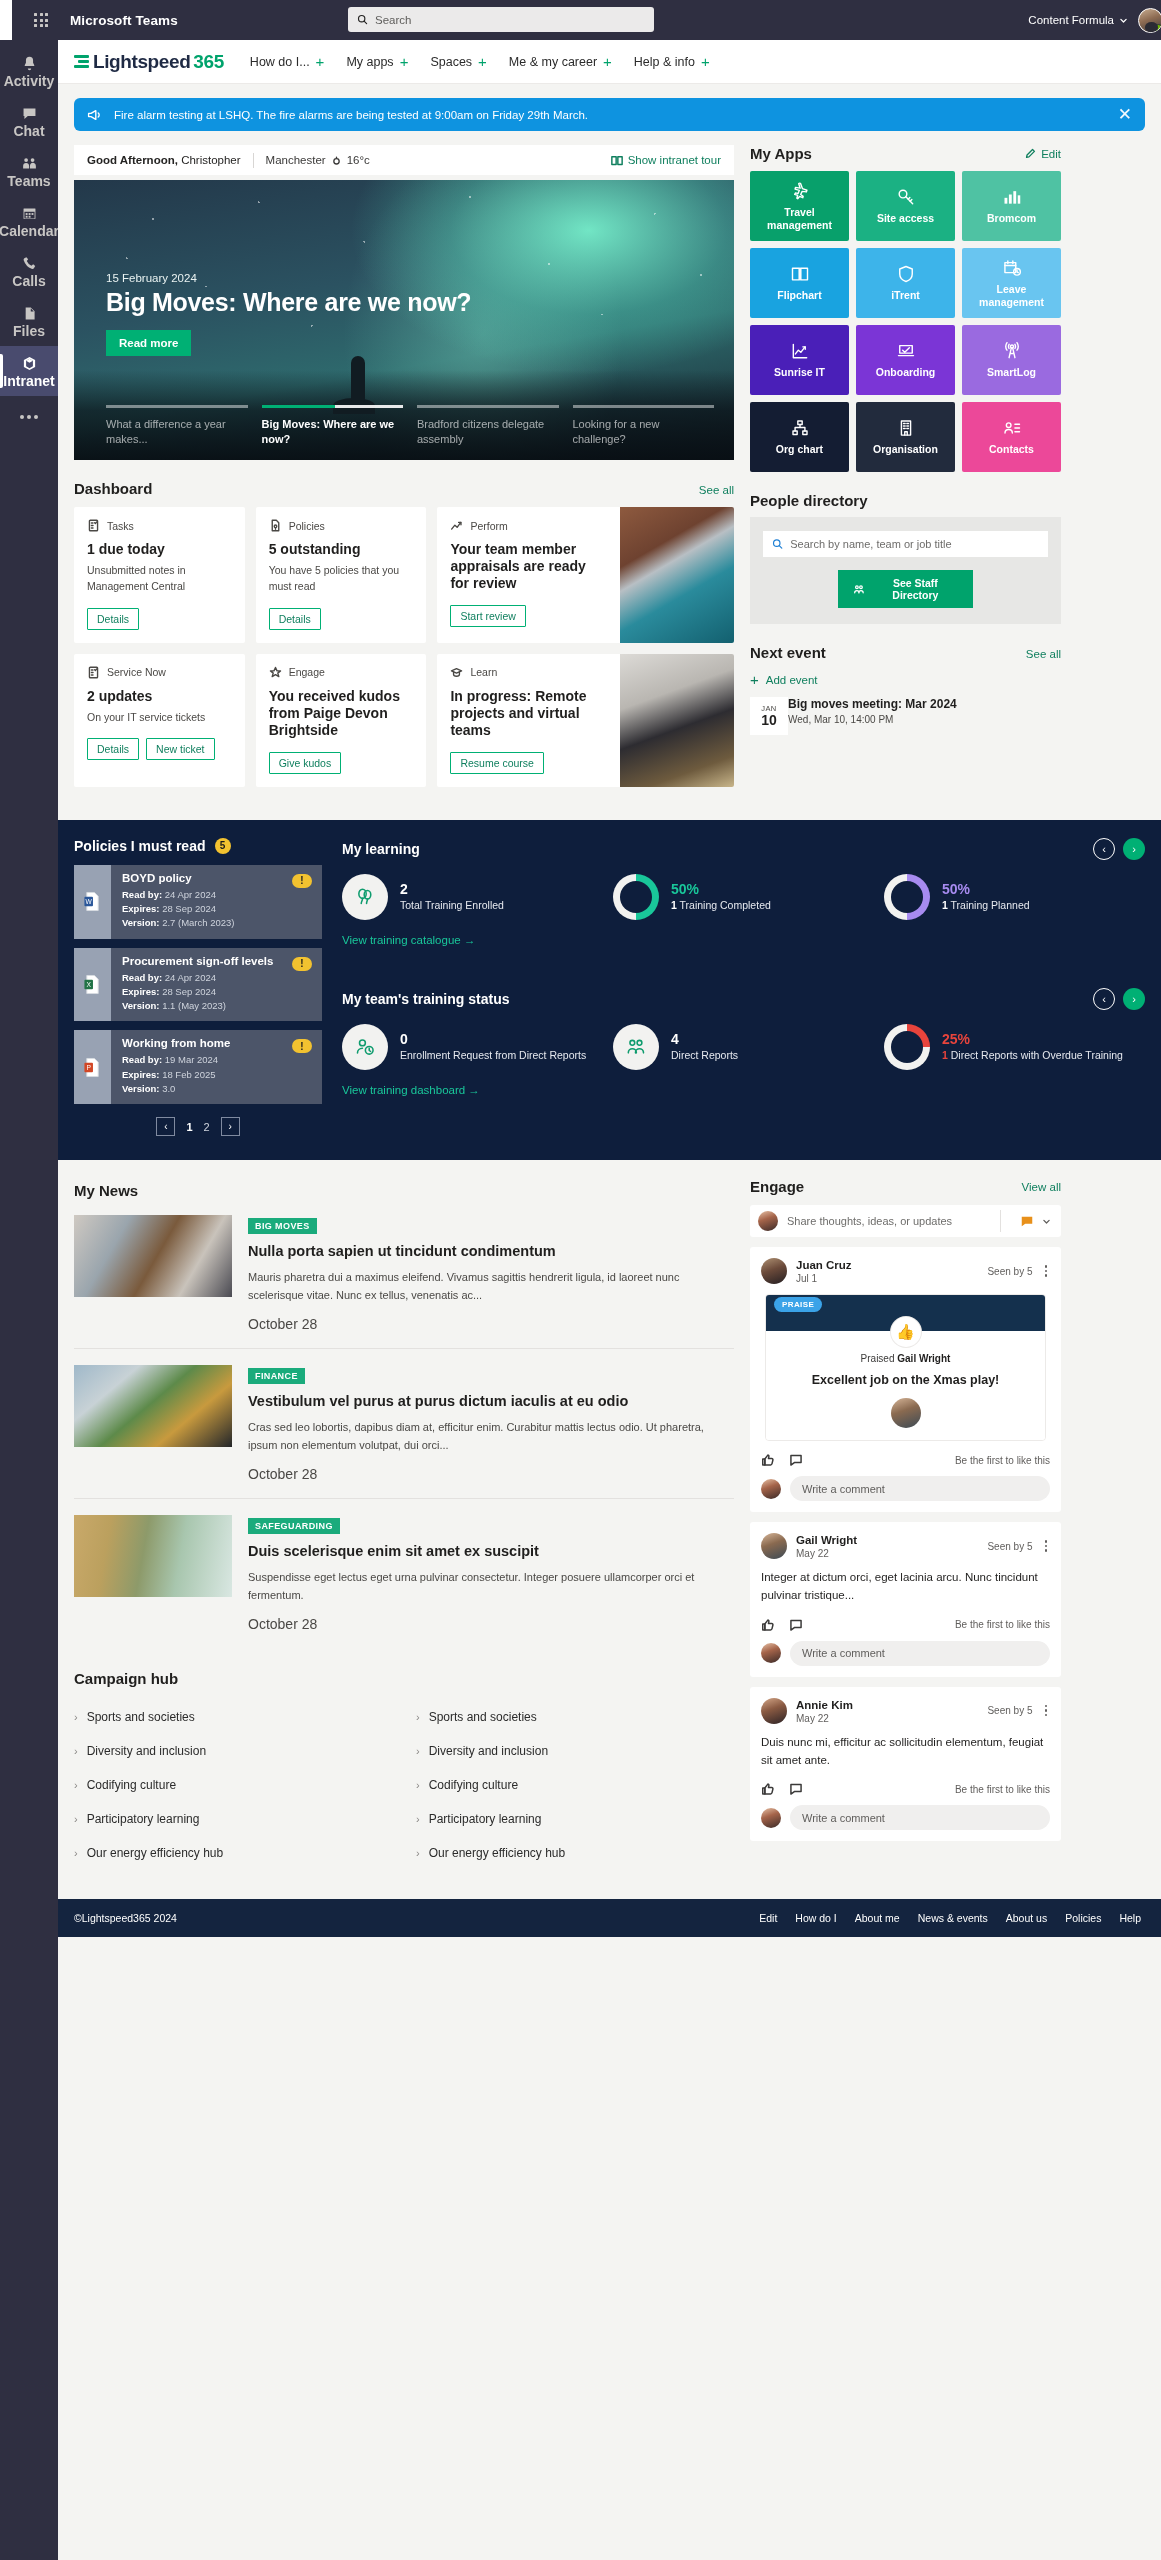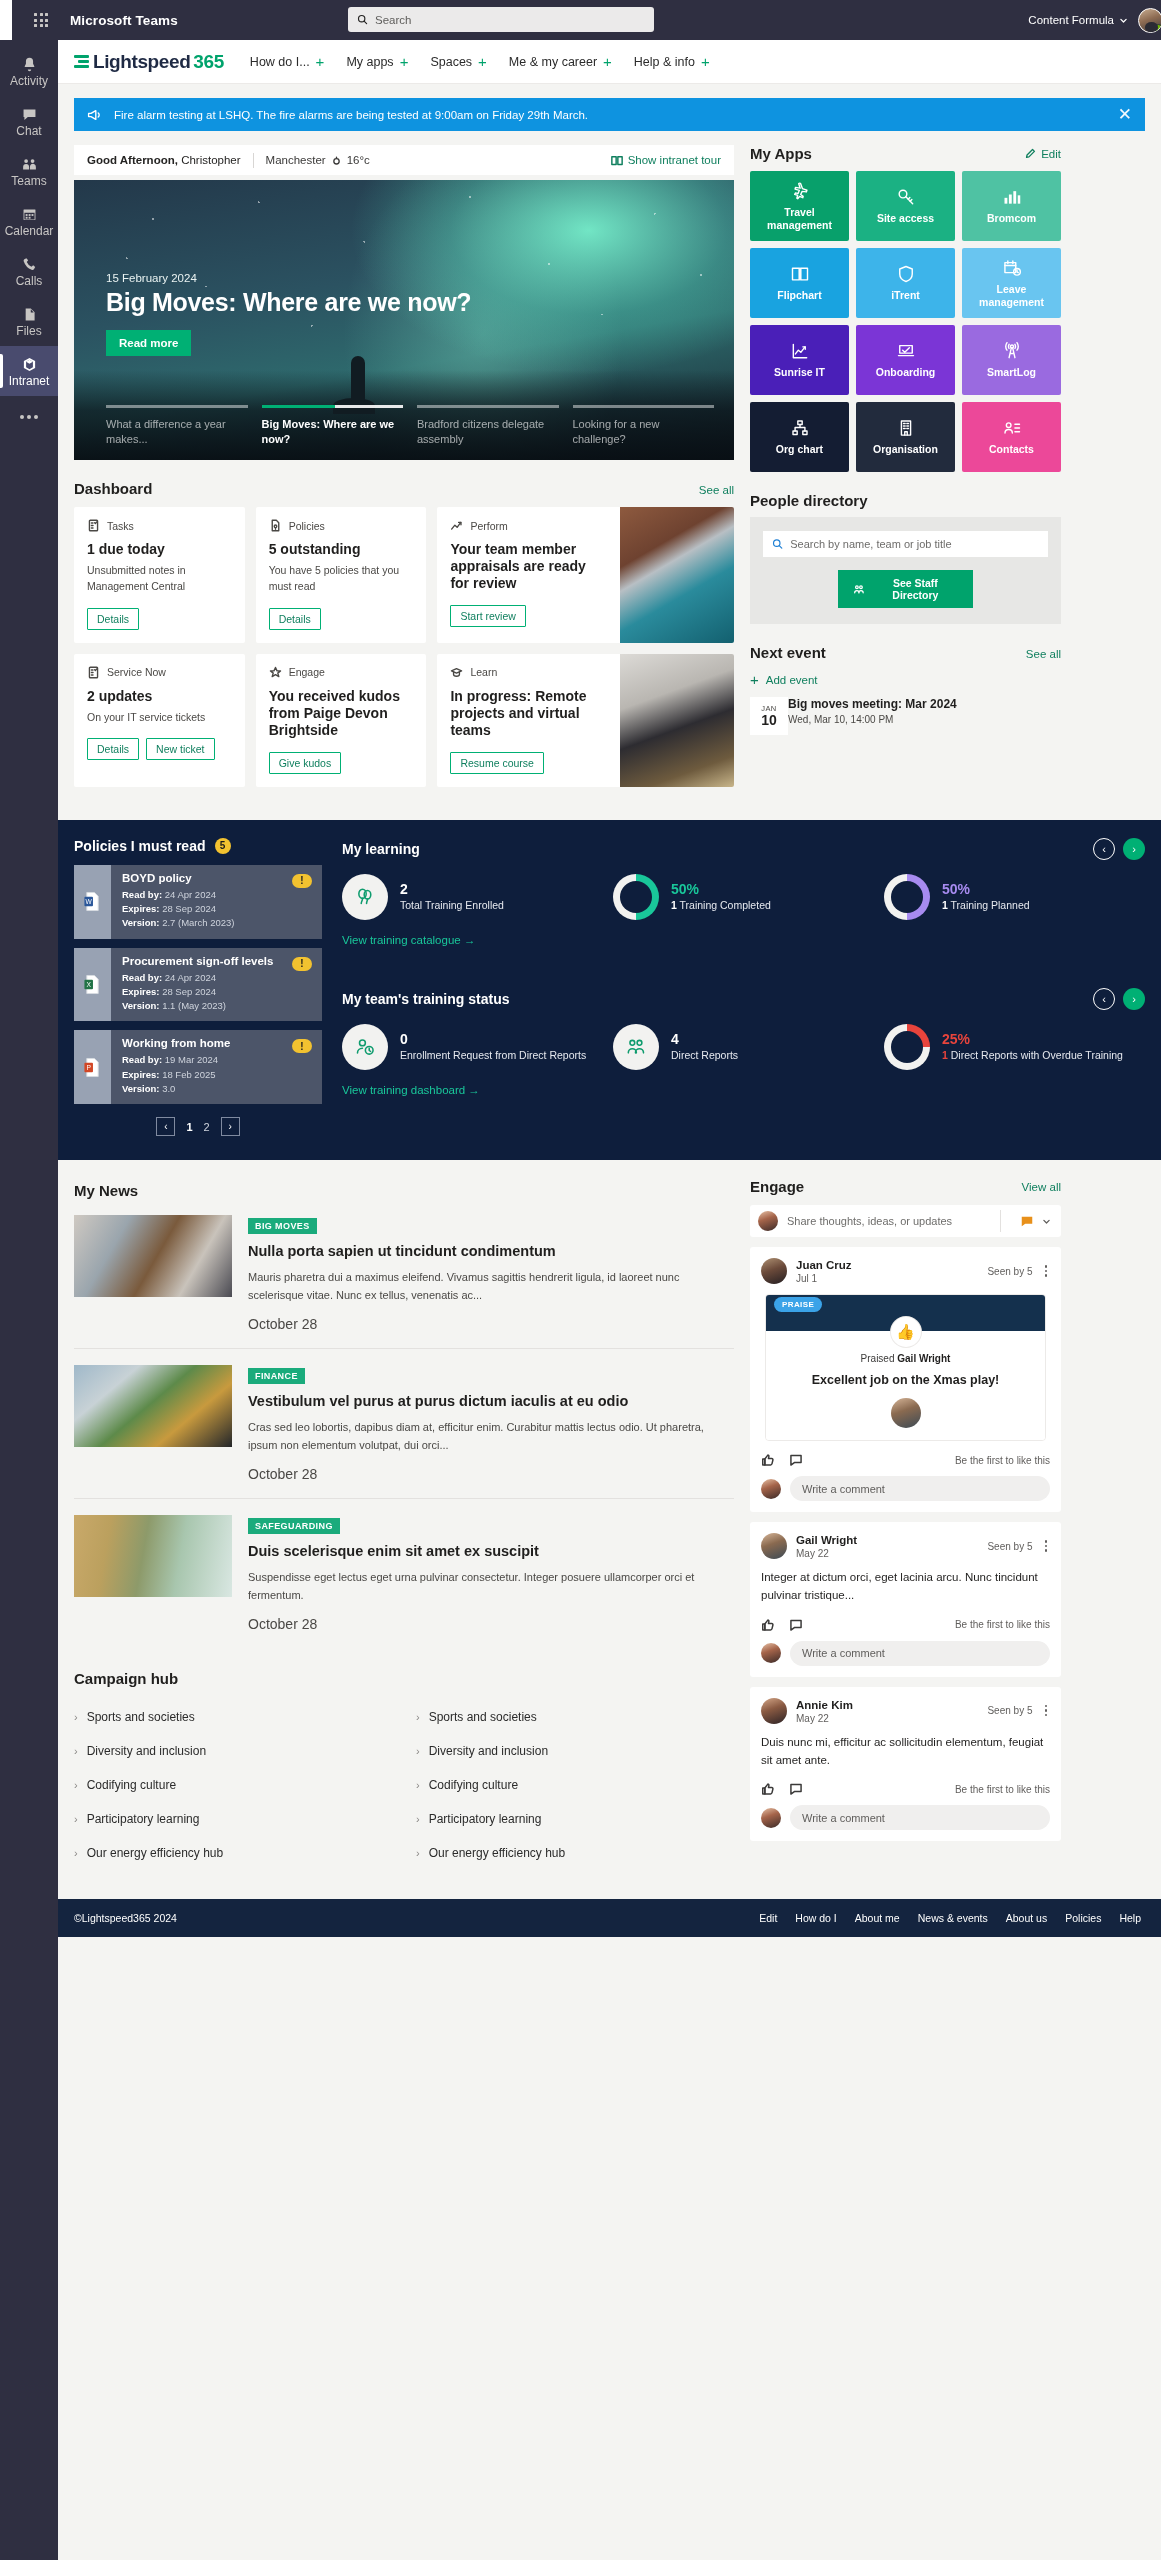--- a/index.html
+++ b/index.html
@@ -53,21 +53,21 @@
   .rail-item {
     height: 50px; display: flex; flex-direction: column; align-items: center;
     justify-content: center; gap: 2px; color: #c8c6c4; cursor: pointer; position: relative;
   }
   .rail-item.active { background: #494b6e; color: #fff; }
   .rail-item.active::before {
     content: ""; position: absolute; left: 0; top: 8px; bottom: 8px; width: 3px;
     background: #fff; border-radius: 0 2px 2px 0;
   }
   .rail-item svg { width: 17px; height: 17px; display: block; }
-  .rail-label { font-size: 12px; line-height: 1; }
+  .rail-label { font-size: 14px; line-height: 1; font-weight: bold; }
   .rail-more { height: 42px; display:flex; align-items:center; justify-content:center; gap:3px; cursor:pointer; }
   .rail-more i { width:4px;height:4px;border-radius:50%;background:#c8c6c4; display:block; }
 
   
   .page { position: absolute; top: 40px; left: 58px; width: 1103px; height: 2520px; background: #f4f4f2; }
 
   .site-header {
     height: 44px; background: #fff; display: flex; align-items: center;
     padding: 0 0 0 16px; gap: 26px; border-bottom: 1px solid #eceae8;
   }
@@ -78,21 +78,21 @@
   .logo .mark i:nth-child(2) { width: 11px; margin-left: 4px; }
   .logo .mark i:nth-child(3) { width: 15px; }
   .logo .l1 { color: #1f2a44; }
   .logo .l2 { color: #00a36c; }
   .nav { display: flex; align-items: center; gap: 22px; }
   .nav-item { display: flex; align-items: center; gap: 6px; font-size: 12.5px; color: #2b2b2b; cursor: pointer; }
   .nav-item .plus { color: #00a36c; font-size: 15px; line-height: 1; font-weight: 400; }
 
   
   .alert {
-    margin: 14px 16px 0 16px; height: 33px; background: #0e93e0; border-radius: 0;
+    margin: 14px 16px 0 16px; height: 33px; background: #0e93e0; border-radius: 6px;
     display: flex; align-items: center; padding: 0 13px; gap: 11px; color: #fff;
   }
   .alert .megaphone { width: 16px; height: 14px; flex: 0 0 auto; }
   .alert-text { font-size: 11.5px; flex: 1; }
   .alert-close { font-size: 17px; line-height: 1; cursor: pointer; opacity: .95; font-weight: 300; }
 
   
   .cols { display: flex; padding: 14px 16px 0 16px; gap: 16px; align-items: flex-start; }
   .col-main { width: 660px; flex: 0 0 660px; }
   .col-side { width: 311px; flex: 0 0 311px; }

